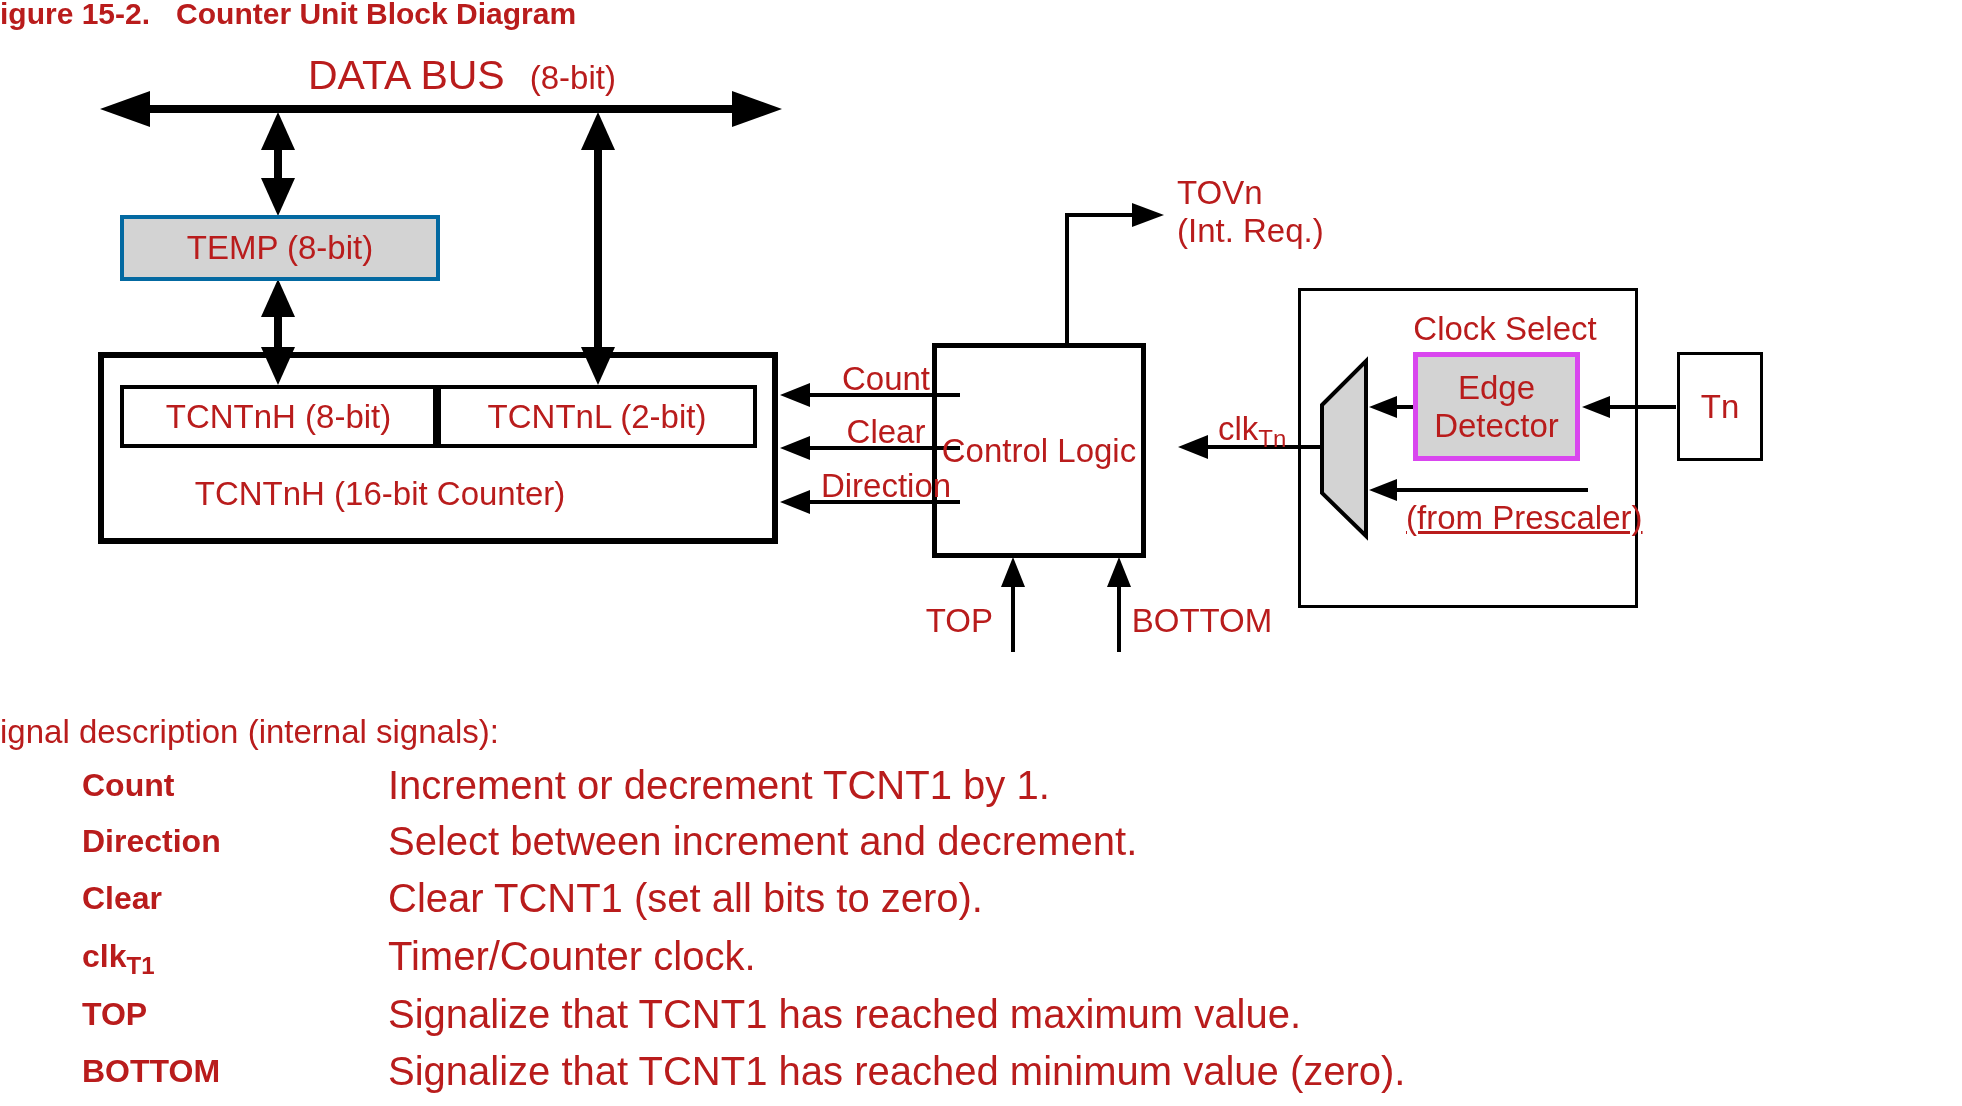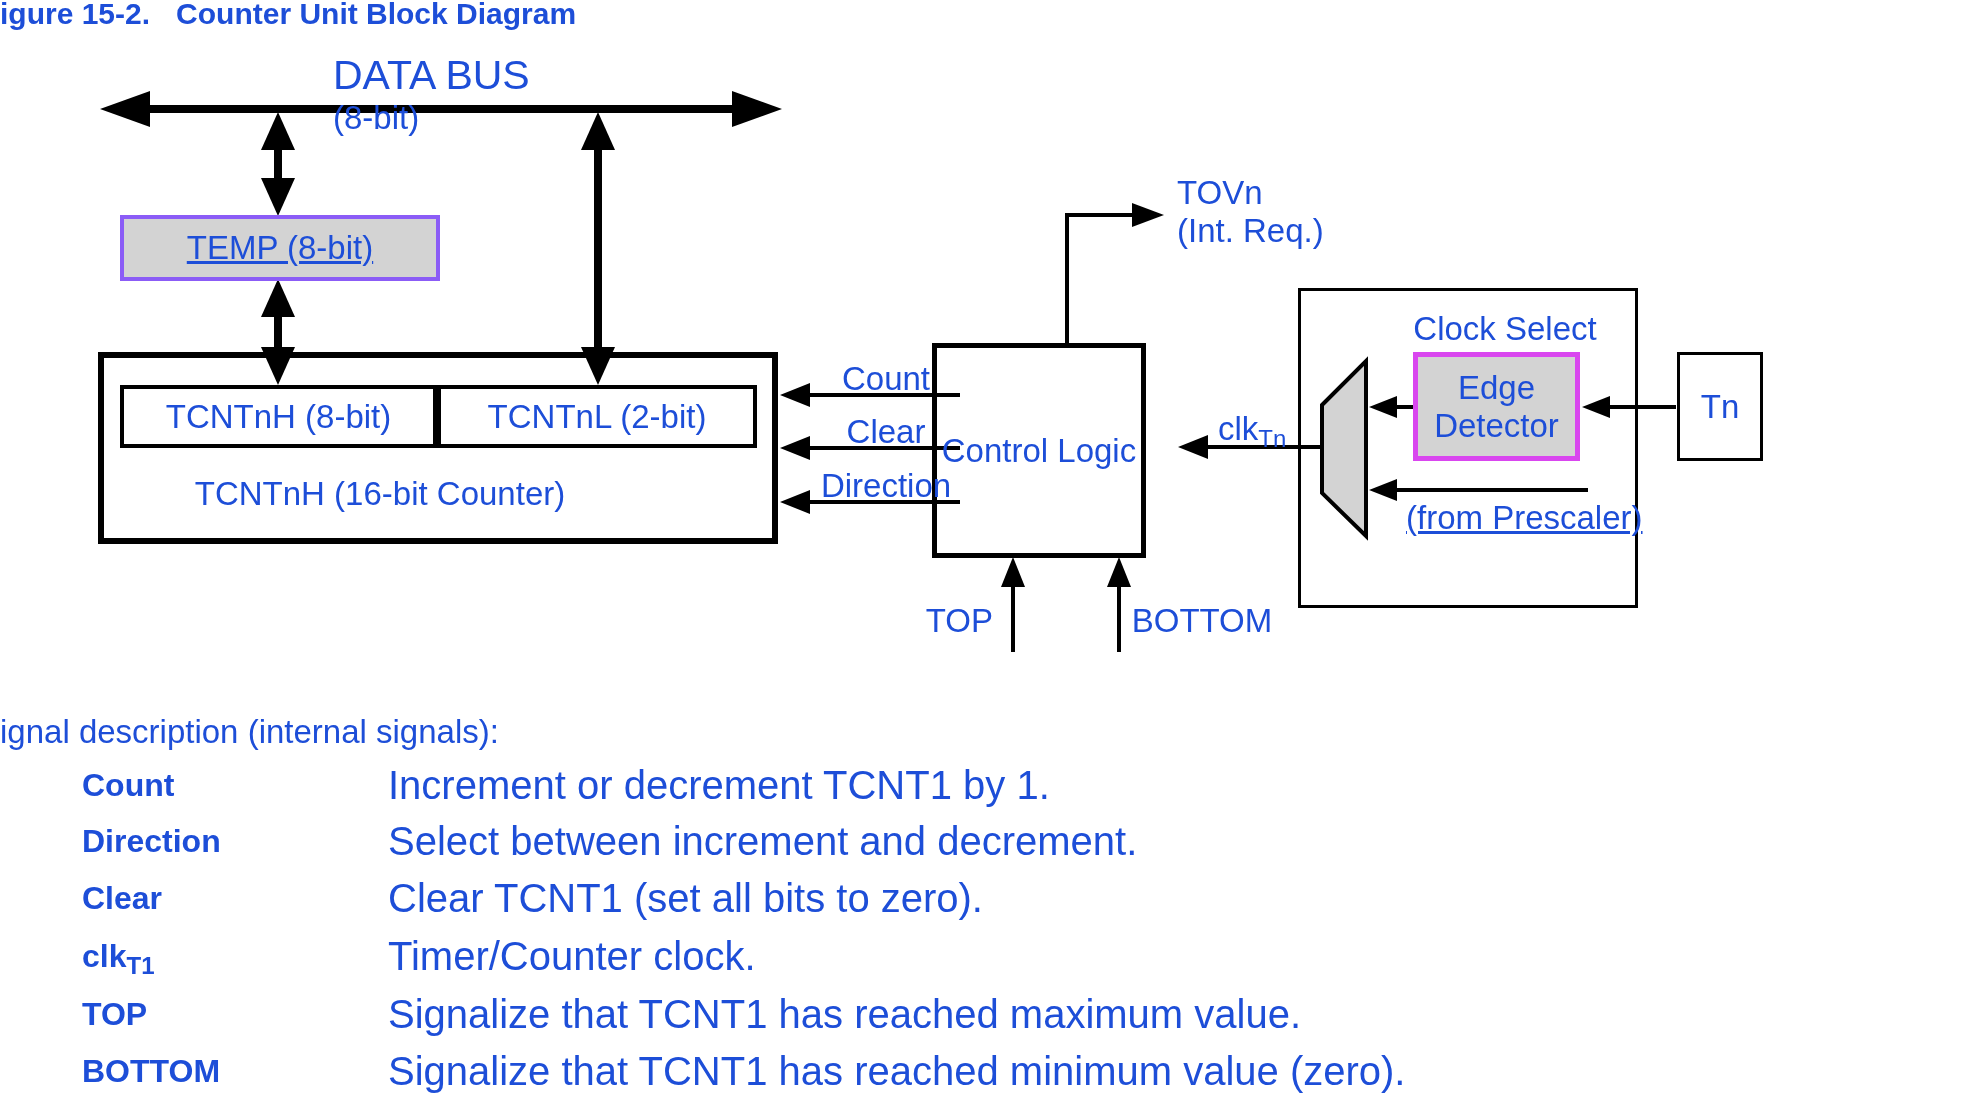--- a/index.html
+++ b/index.html
@@ -1,38 +1,38 @@
 <!DOCTYPE html>
 <html style="--box-gray: #d3d3d3;"><head>
 <meta charset="utf-8">
 <style>
   html,body{margin:0;padding:0;background:#fff;}
   .stage{
     position:relative;
     width:1844px;height:1106px;
     background:#fff;
     font-family:"Liberation Sans", sans-serif;
-    color:#1d4ed8;
+    color:#b91c1c;
     overflow:hidden;
   }
   svg.wires{position:absolute;left:0;top:0;z-index:1;}
   .box{
     position:absolute;z-index:2;box-sizing:border-box;
     display:flex;align-items:center;justify-content:center;
     text-align:center;background:transparent;
   }
   .gray{background:var(--box-gray,#d3d3d3);}
   .lbl{position:absolute;z-index:3;font-size:33px;line-height:38px;white-space:nowrap;}
   .center{text-align:center;}
   .right{text-align:right;}
   
   .title{position:absolute;left:0;top:-3px;z-index:3;font-weight:bold;font-size:30px;line-height:34px;white-space:nowrap;}
   .title .t2{margin-left:26px;}
   
-  .busline{position:absolute;left:308px;top:52px;z-index:3;display:flex;align-items:baseline;white-space:nowrap;flex-direction:column;}
+  .busline{position:absolute;left:308px;top:52px;z-index:3;display:flex;align-items:baseline;white-space:nowrap;}
   .busline .b1{font-size:41px;}
   .busline .b2{font-size:33px;margin-left:25px;}
   sub.sig{font-size:24px;vertical-align:-7px;line-height:0;}
   
   .desc-head{position:absolute;left:0;top:712px;z-index:3;font-size:33px;line-height:40px;white-space:nowrap;}
   .drow{position:absolute;left:0;z-index:3;width:100%;height:38px;}
   .drow .term{position:absolute;left:82px;top:0;font-weight:bold;font-size:32px;line-height:38px;white-space:nowrap;}
   .drow .def{position:absolute;left:388px;top:0;font-size:40px;line-height:38px;white-space:nowrap;}
 </style>
 </head>
@@ -118,21 +118,21 @@
 
   <div class="title">
     <span class="t1">igure 15-2.</span><span class="t2">Counter Unit Block Diagram</span>
   </div>
 
   <div class="busline">
     <span class="b1">DATA BUS</span>
     <span class="b2">(8-bit)</span>
   </div>
 
-  <div class="box gray" style="left:120px;top:215px;width:320px;height:66px;border:4px solid #8b5cf6;text-decoration:underline;">
+  <div class="box gray" style="left:120px;top:215px;width:320px;height:66px;border:4px solid #0369a1;">
     <span class="lbl" style="position:static;">TEMP (8-bit)</span>
   </div>
 
   <div class="box" style="left:98px;top:352px;width:680px;height:192px;border:6px solid #000;"></div>
 
   <div class="box" style="left:120px;top:385px;width:317px;height:63px;border:4px solid #000;">
     <span class="lbl" style="position:static;">TCNTnH (8-bit)</span>
   </div>
   <div class="box" style="left:437px;top:385px;width:320px;height:63px;border:4px solid #000;">
     <span class="lbl" style="position:static;">TCNTnL (2-bit)</span>

